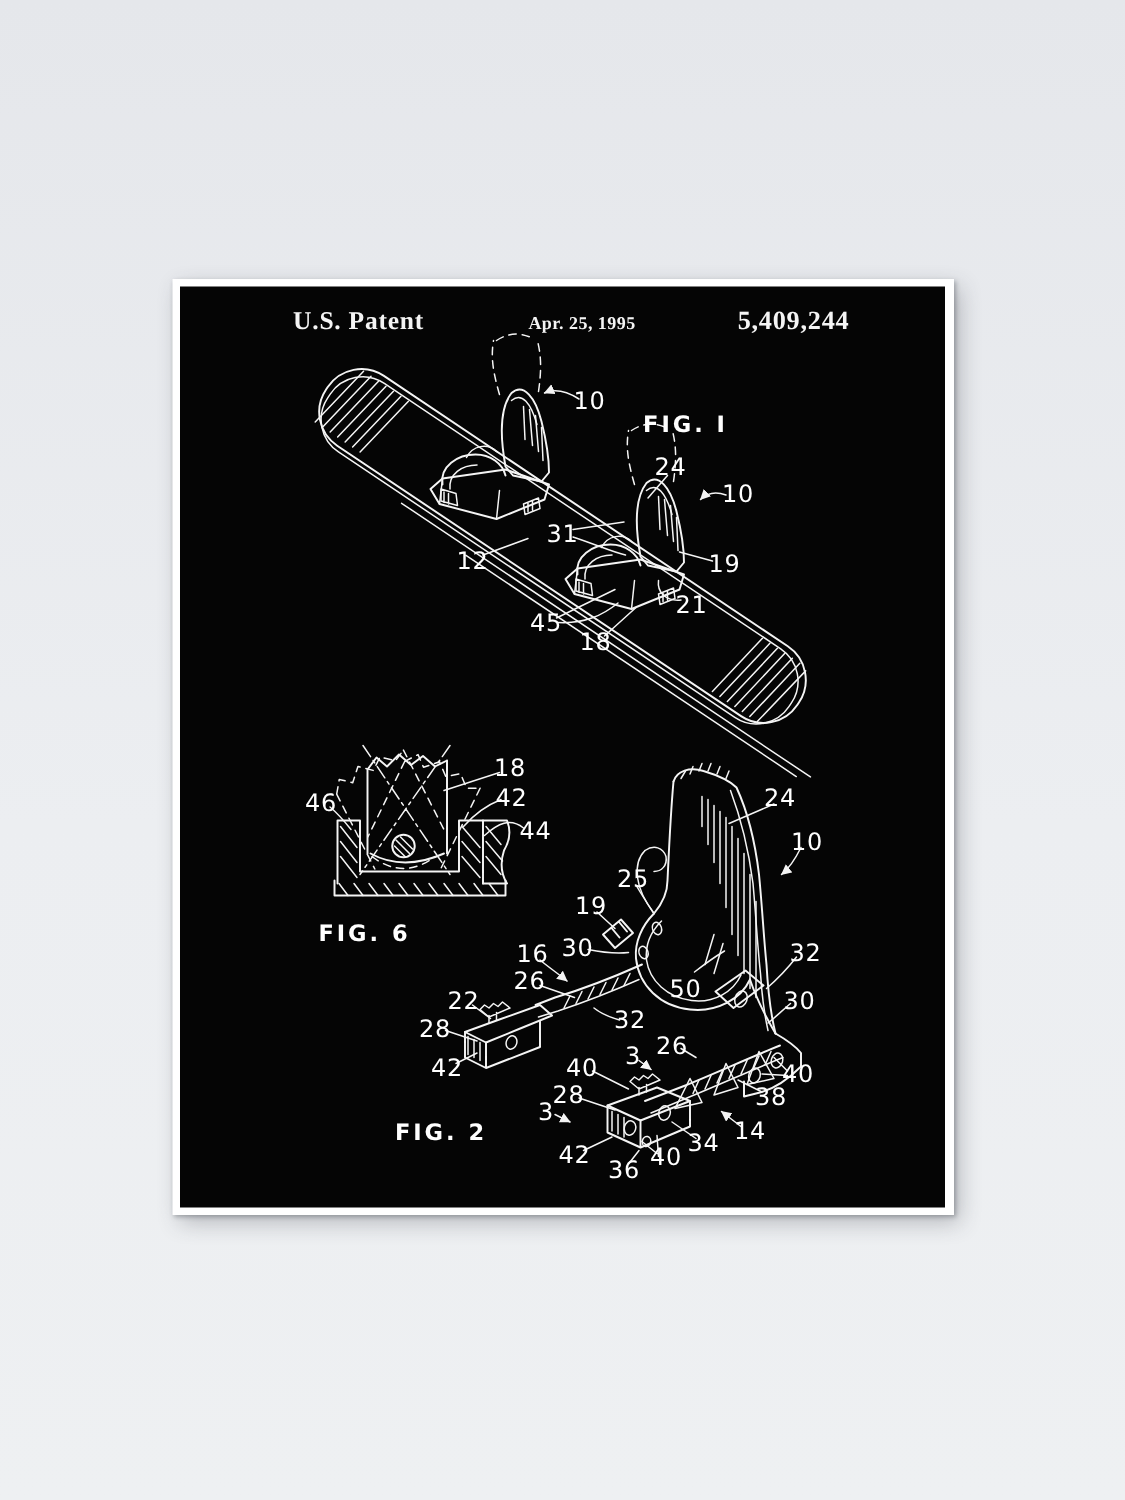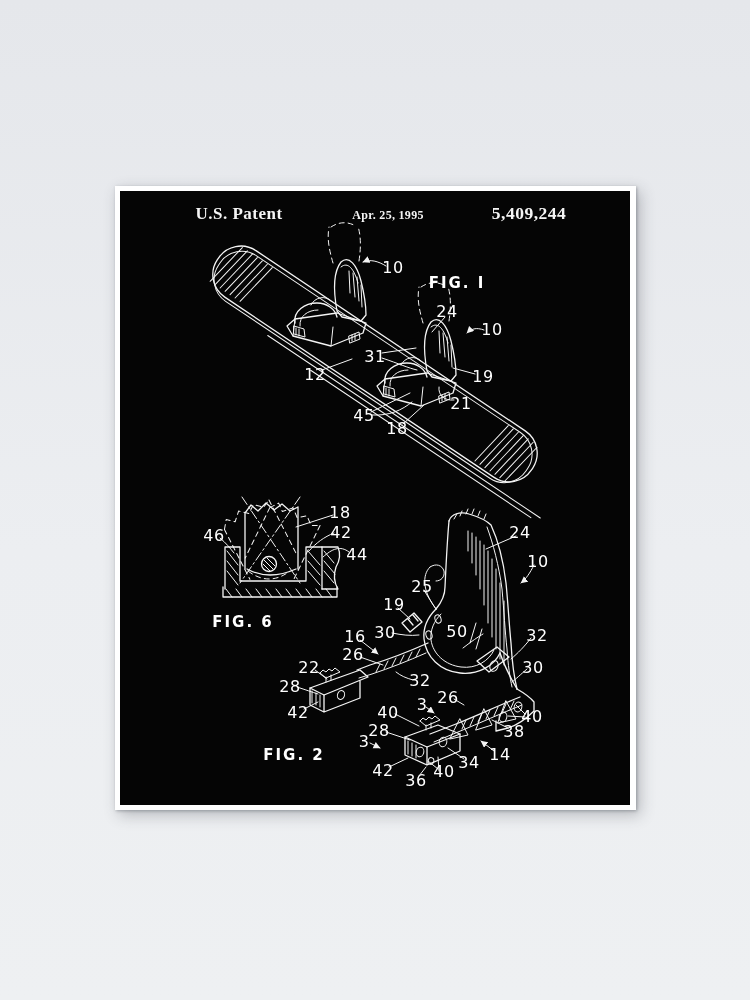--- a/index.html
+++ b/index.html
@@ -277,21 +277,21 @@
           <span class="refnum" style="left: 418px; top: 370px;">10</span>
           <span class="refnum" style="left: 302px; top: 395px;">25</span>
           <span class="refnum" style="left: 274px; top: 413px;">19</span>
           <span class="refnum" style="left: 265px; top: 441px;">30</span>
           <span class="refnum" style="left: 235px; top: 445px;">16</span>
           <span class="refnum" style="left: 233px; top: 463px;">26</span>
           <span class="refnum" style="left: 189px; top: 476px;">22</span>
           <span class="refnum" style="left: 170px; top: 495px;">28</span>
           <span class="refnum" style="left: 178px; top: 521px;">42</span>
           <span class="refnum" style="left: 300px; top: 489px;">32</span>
-          <span class="refnum" style="left: 337px; top: 440px; text-align: center;">50</span>
+          <span class="refnum" style="left: 337px; top: 468px; text-align: center;">50</span>
           <span class="refnum" style="left: 417px; top: 444px;">32</span>
           <span class="refnum" style="left: 413px; top: 476px;">30</span>
           <span class="refnum" style="left: 412px; top: 525px;">40</span>
           <span class="refnum" style="left: 394px; top: 540px;">38</span>
           <span class="refnum" style="left: 328px; top: 506px;">26</span>
           <span class="refnum" style="left: 302px; top: 513px;">3</span>
           <span class="refnum" style="left: 268px; top: 521px;">40</span>
           <span class="refnum" style="left: 259px; top: 539px;">28</span>
           <span class="refnum" style="left: 244px; top: 550px;">3</span>
           <span class="refnum" style="left: 263px; top: 579px;">42</span>

